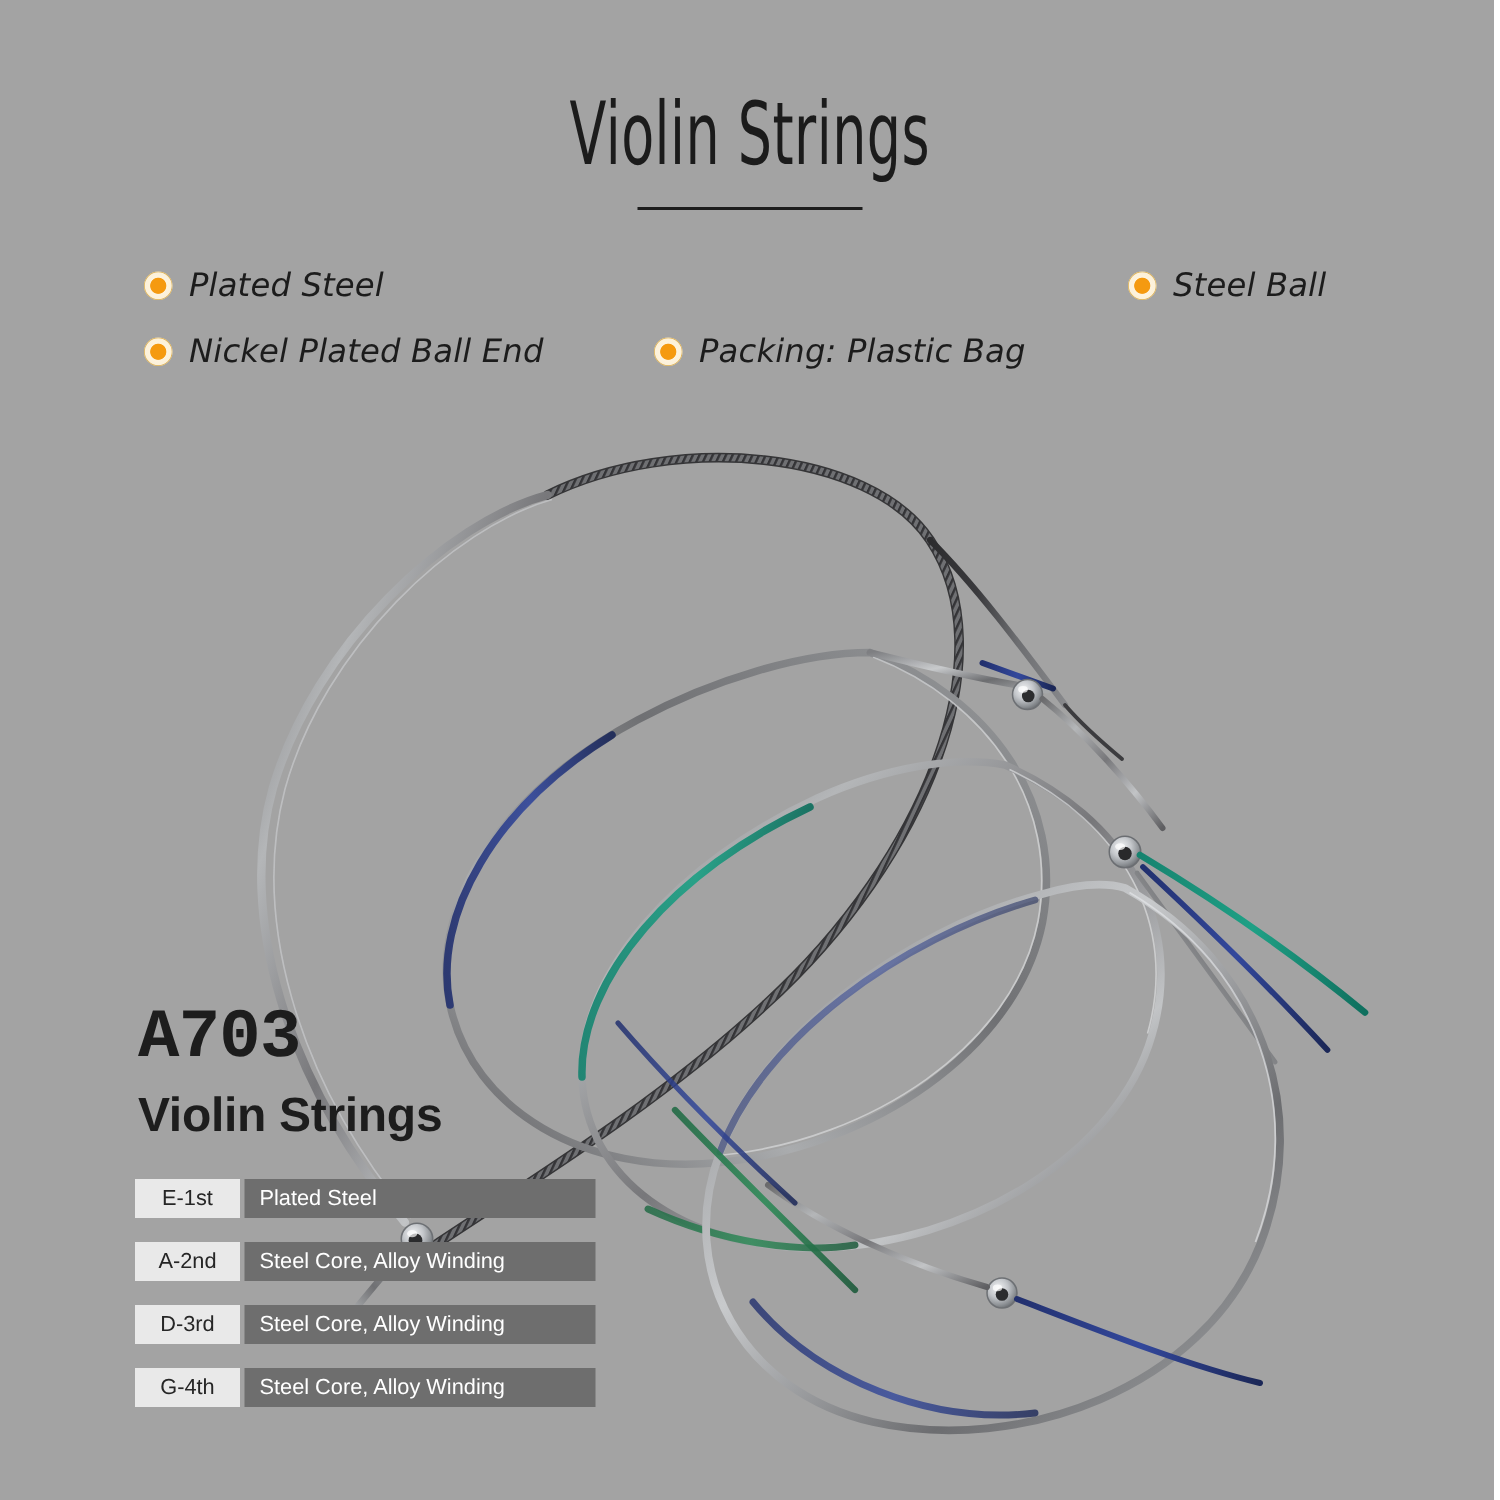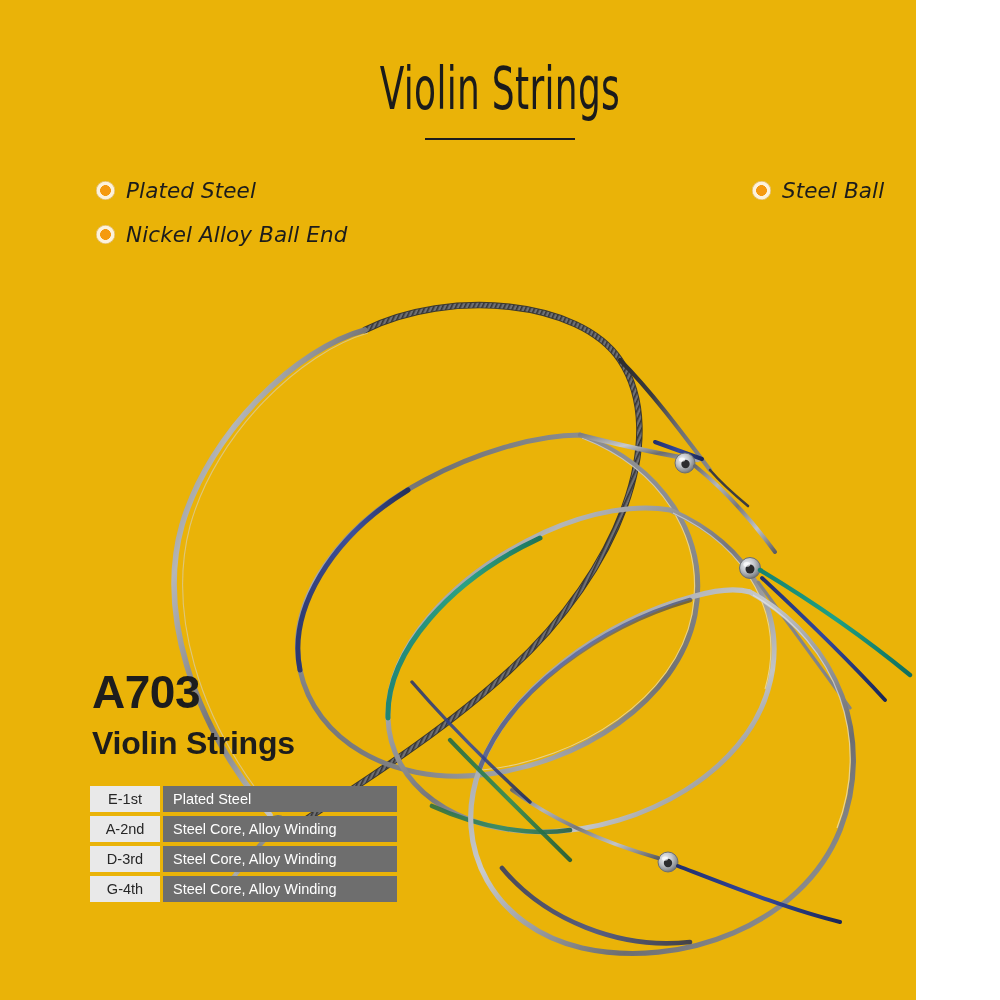--- a/index.html
+++ b/index.html
@@ -4,21 +4,21 @@
 <title>Violin Strings A703</title>
 <style>
   html,body{margin:0;padding:0;}
   body{
     width:1000px;height:1000px;
     background:#ffffff;
     font-family:"Liberation Sans", sans-serif;
     overflow:hidden;
     position:relative;
   }
-  .page{position:relative;width:916px;height:1000px;background:#eab308;}
+  .page{position:relative;width:996px;height:1000px;background:#a3a3a3;}
 
   
   .title-wrap{
     position:absolute;left:0;top:58px;width:1000px;
     text-align:center;
   }
   .main-title{
     display:inline-block;
     font-family:"Liberation Sans Narrow","DejaVu Sans", sans-serif;
     font-size:58px;
@@ -69,21 +69,21 @@
 
   
   .photo{
     position:absolute;left:150px;top:270px;width:850px;height:700px;
   }
   .photo svg{display:block;width:850px;height:700px;}
 
   
   .model-wrap{position:absolute;left:92px;top:668px;}
   .model-code{
-    font-family:Liberation Sans, sans-serif;
+    font-family:Liberation Mono, monospace;
     font-weight:bold;
     font-size:46px;
     line-height:48px;
     color:#1d1d1d;
     letter-spacing:-0.5px;
     margin:0;
   }
   .model-name{
     font-family:"Liberation Sans", sans-serif;
     font-weight:bold;
@@ -93,21 +93,21 @@
     letter-spacing:-0.2px;
     margin:8px 0 0 0;
   }
 
   
   .spec-table{
     position:absolute;left:90px;top:786px;width:307px;
   }
   .spec-row{
     display:flex;align-items:stretch;
-    height:26px;margin-bottom:4px;
+    height:26px;margin-bottom:16px;
   }
   .spec-key{
     width:70px;flex:0 0 70px;
     background:#e9e9e9;
     color:#262626;
     font-size:14.5px;
     font-weight:400;
     display:flex;align-items:center;justify-content:center;
     font-family:"Liberation Sans", sans-serif;
   }
@@ -135,24 +135,28 @@
 
   <div class="features">
 
     <div class="feat f-c1 f-r1">
       <span class="dot"></span>
       <span class="txt">Plated Steel</span>
     </div>
 
     <div class="feat f-c1 f-r2">
       <span class="dot"></span>
-      <span class="txt">Nickel Alloy Ball End</span>
-    </div>
-
-
+      <span class="txt">Nickel Plated Ball End</span>
+    </div>
+
+
+    <div class="feat f-c2 f-r2">
+      <span class="dot"></span>
+      <span class="txt">Packing: Plastic Bag</span>
+    </div>
 
     <div class="feat f-c3 f-r1">
       <span class="dot"></span>
       <span class="txt">Steel Ball</span>
     </div>
 
   </div>
 
   <div class="photo">
     <svg viewBox="0 0 850 700" xmlns="http://www.w3.org/2000/svg">

